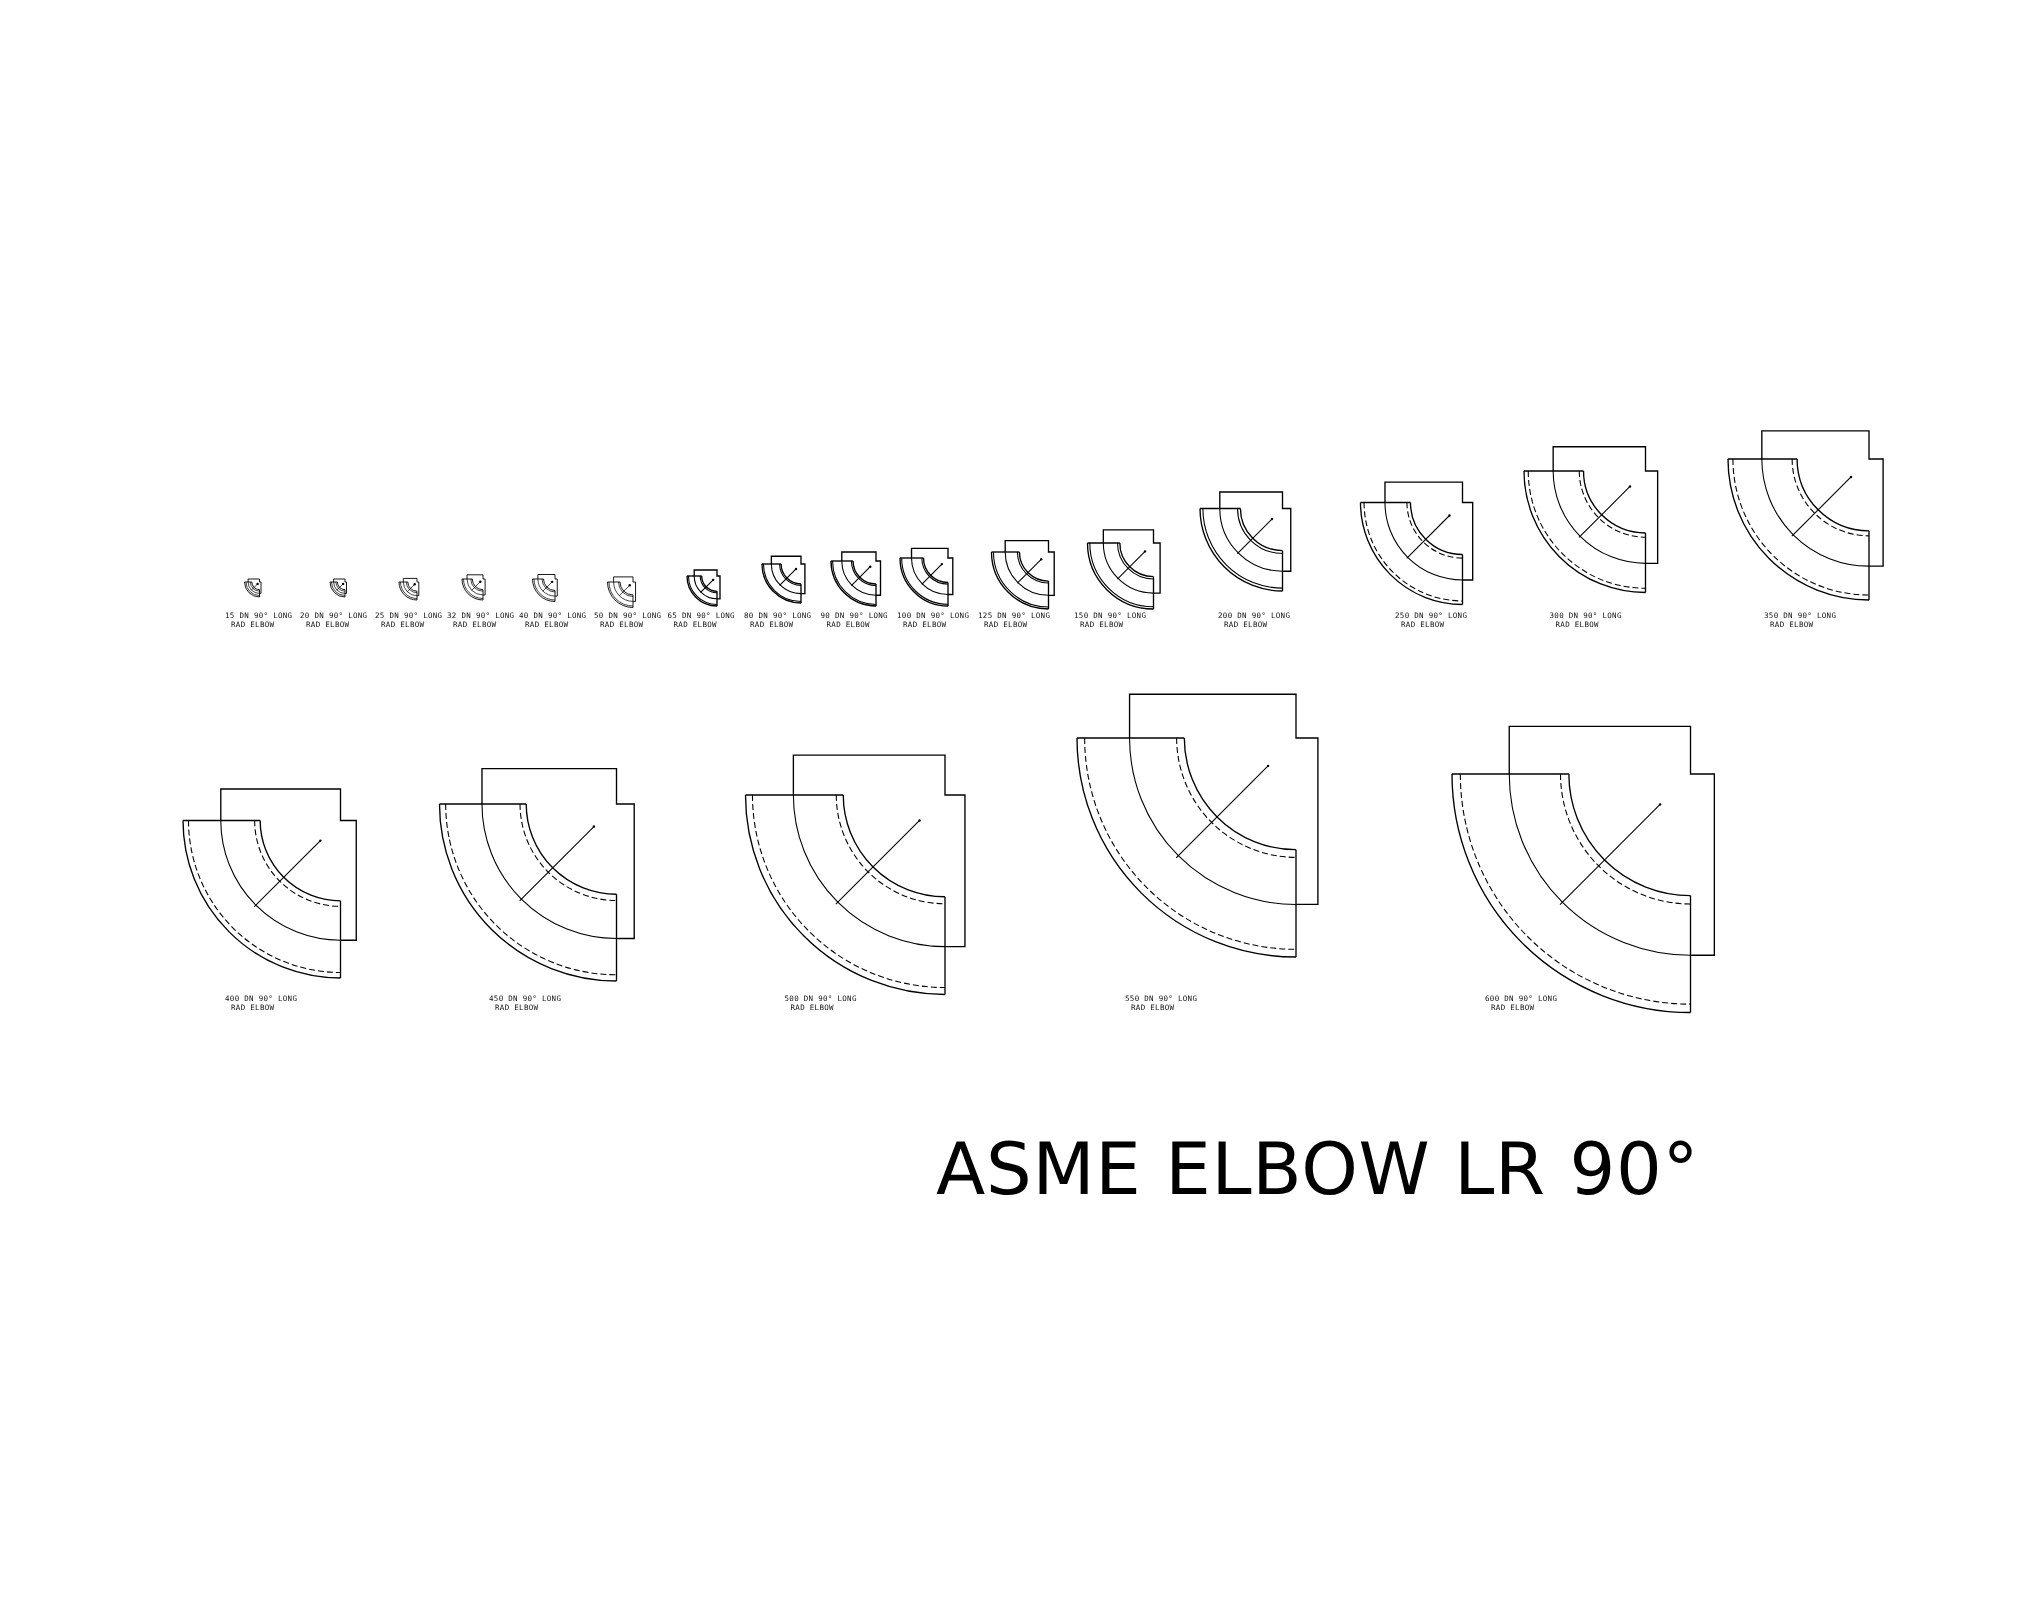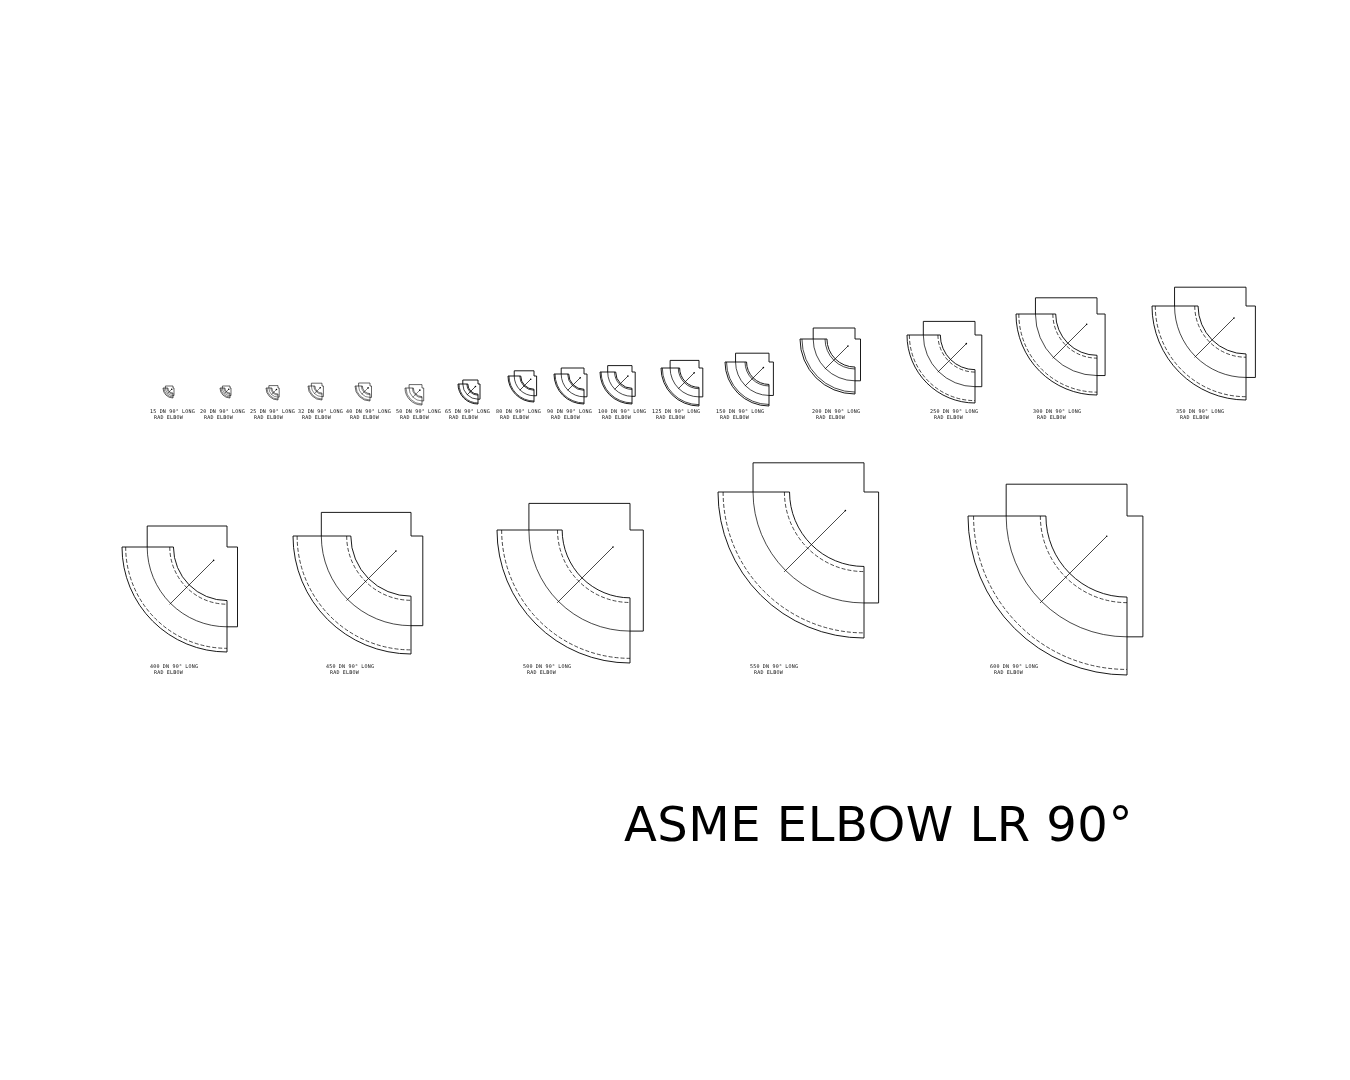--- a/index.html
+++ b/index.html
@@ -1,19 +1,19 @@
 <!DOCTYPE html>
 <html><head>
 <meta charset="utf-8">
 <style>
   html, body { margin: 0; padding: 0; background: #ffffff; }
   body { width: 1350px; height: 1080px; position: relative; overflow: hidden; font-family: "DejaVu Sans", sans-serif; }
   #drawing { position: absolute; left: 0; top: 0; width: 1350px; height: 1080px; }
   .lbl { position: absolute; font-family: "DejaVu Sans Mono", monospace; font-size: 5px; line-height: 6px; color: #111; white-space: pre; letter-spacing: 0.2px; }
-  .title { position: absolute; left: 624px; top: 796px; font-family: "DejaVu Sans", sans-serif; font-size: 48px; color: #000; letter-spacing: 0.5px; white-space: nowrap; }
+  .title { position: absolute; left: 624px; top: 752px; font-family: "DejaVu Sans", sans-serif; font-size: 48px; color: #000; letter-spacing: 0.5px; white-space: nowrap; }
 </style>
 </head>
 <body>
 
 <svg id="drawing" xmlns="http://www.w3.org/2000/svg" width="1350" height="1080" viewBox="0 0 1350 1080">
     <g>
       <path d="M 163 388 A 10 10 0 0 0 173 398" fill="none" stroke="#000000" stroke-width="0.6"></path>
       <path d="M 164 388 A 9 9 0 0 0 173 397" fill="none" stroke="#000000" stroke-width="0.48" stroke-dasharray="none"></path>
       <path d="M 165.4 388 A 7.6 7.6 0 0 0 173 395.6" fill="none" stroke="#000000" stroke-width="0.48"></path>
       <path d="M 167.9 388 A 5.1 5.1 0 0 0 173 393.1" fill="none" stroke="#000000" stroke-width="0.6"></path>

